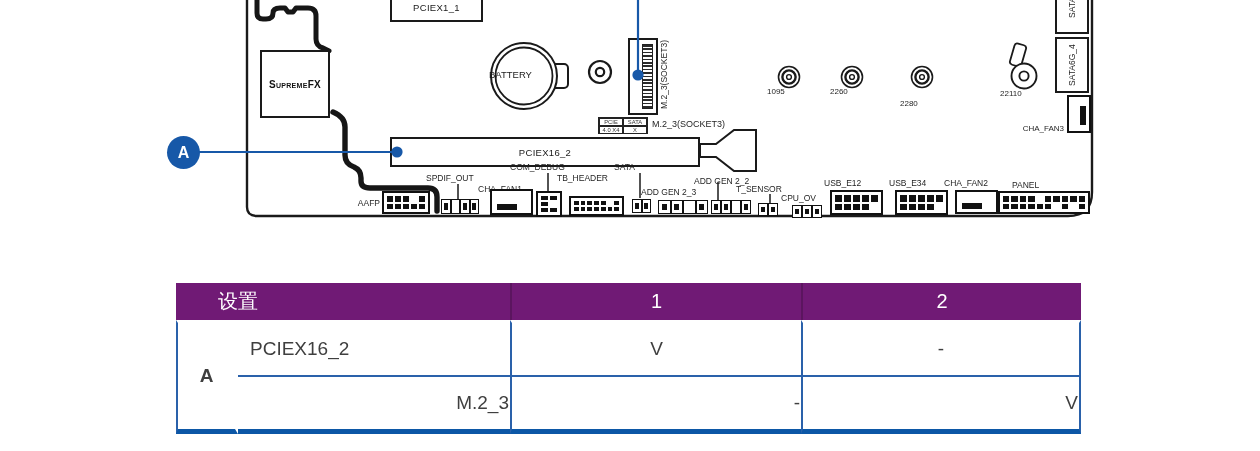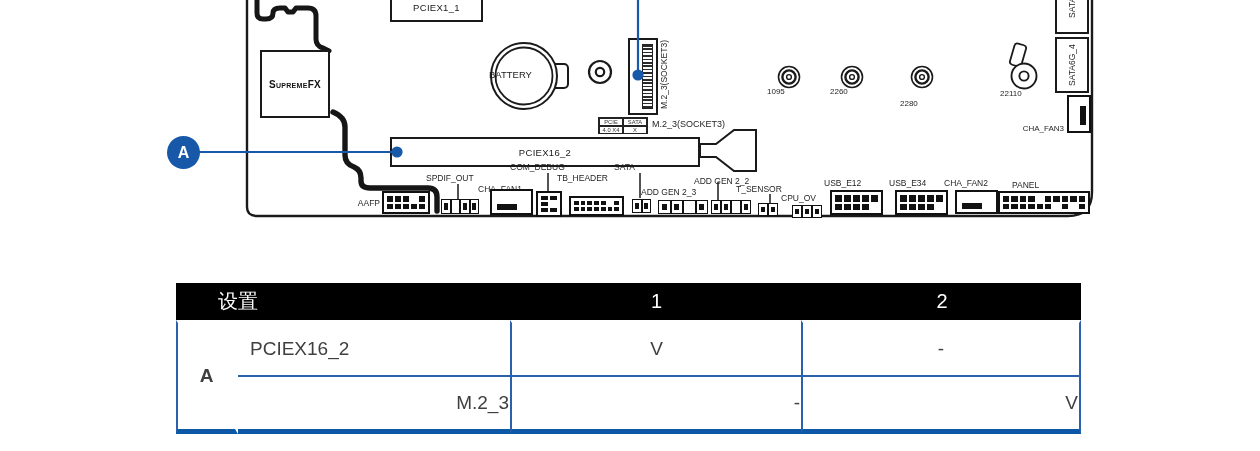--- a/index.html
+++ b/index.html
@@ -36,21 +36,21 @@
   
   .mode-table{border:1.5px solid #222;display:grid;grid-template-columns:1fr 1fr;grid-template-rows:1fr 1fr;background:#fff;z-index:2;}
   .mode-cell{border:0.8px solid #222;font-size:5.8px;display:flex;align-items:center;justify-content:center;color:#333;letter-spacing:0;}
   
   .sfx{font-variant:small-caps;font-weight:700;font-size:10px;letter-spacing:.3px;color:#111;}
   
   .callout{width:33px;height:33px;border-radius:50%;background:#1758a8;color:#fff;
            display:flex;align-items:center;justify-content:center;font-size:16px;font-weight:700;z-index:6;}
   
   .settings-table{position:absolute;left:176px;top:283px;width:905px;border-collapse:separate;border-spacing:0;table-layout:fixed;z-index:2;}
-  .settings-table th{background:#000000;color:#fff;font-weight:400;font-size:20px;height:35px;}
+  .settings-table th{background:#701a75;color:#fff;font-weight:400;font-size:20px;height:35px;}
   .th-settings{text-align:left;padding-left:42px;}
   .th-col{border-left:2px solid rgba(0,0,0,.18);}
   .settings-table td{background:#fff;font-size:19px;color:#3f3f3f;height:50px;}
   .a-cell{background:#a8b2d3;color:#17305e;font-weight:700;font-size:20px;text-align:center;
           border-top:3px solid #fff;border-right:3px solid #fff;border-left:2px solid #2a61aa;border-bottom:5px solid #0c57a6;}
   .name-cell{padding-left:12px;text-align:left;}
   .val-cell{text-align:center;color:#4a4a4a;border-left:2px solid #2a61aa;}
   .r1{border-top:3px solid #fff;}
   .r2{border-top:2px solid #2a61aa;border-bottom:5px solid #0c57a6;text-align:right;}
   .last-col{border-right:2px solid #2a61aa;}

